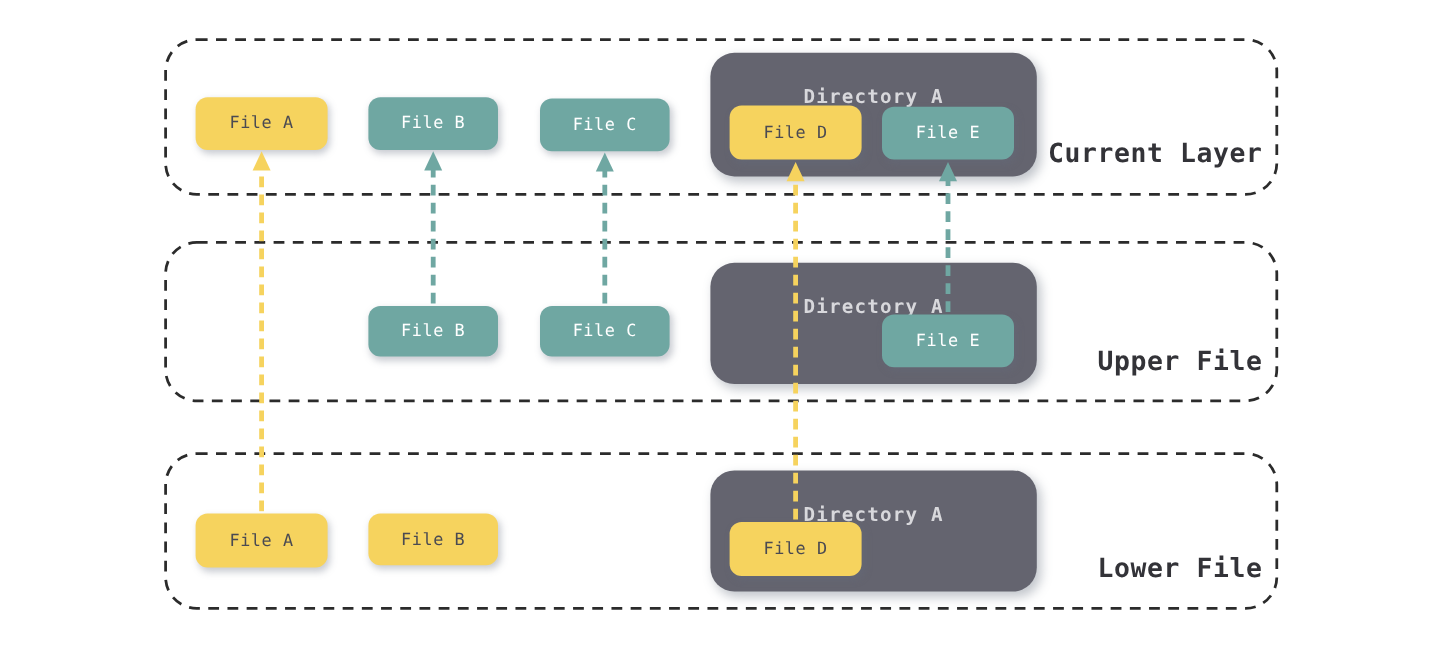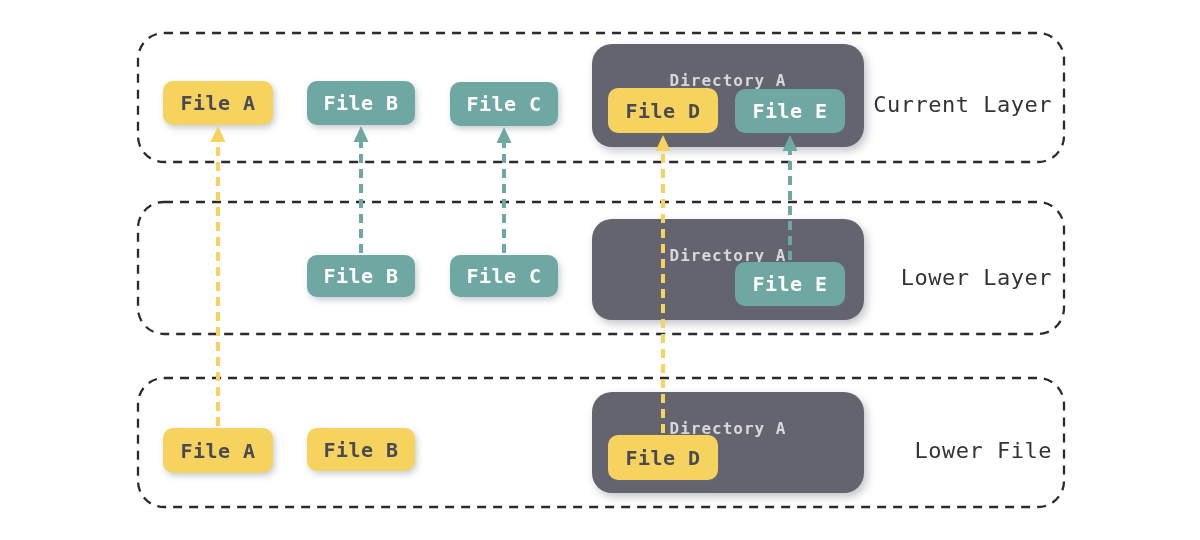--- a/index.html
+++ b/index.html
@@ -10,33 +10,34 @@
     background: #ffffff;
     font-family: "DejaVu Sans Mono", "Liberation Mono", monospace;
     overflow: hidden;
   }
   .layer-label {
     position: absolute;
     right: 148px;
     width: 260px;
     text-align: right;
     font-size: 22px;
-    font-weight: normal;
+    font-weight: bold;
     color: #333338;
     letter-spacing: 0.5px;
     white-space: nowrap;
+    margin-top: 24px;
   }
   .file {
     position: absolute;
     border-radius: 10px;
     display: flex;
     align-items: center;
     justify-content: center;
-    font-size: 20px;
-    font-weight: bold;
+    font-size: 14px;
+    font-weight: normal;
     letter-spacing: 0.5px;
     box-shadow: 2px 3px 6px rgba(100,110,125,0.35);
     white-space: nowrap;
   }
   .dir {
     position: absolute;
     border-radius: 20px;
     box-shadow: 3px 4px 9px rgba(100,110,125,0.40);
   }
   .dir-title {
@@ -79,21 +80,21 @@
   <div class="dir" style="left: 592px; top: 44px; width: 272px; height: 103px; background-color: rgb(100, 100, 111);">
     <div class="dir-title" style="color: rgb(216, 216, 220);">Directory A</div>
     <div class="file" style="left: 16px; top: 44px; width: 110px; height: 45px; background-color: rgb(246, 211, 94);">
       <span style="color: rgb(74, 74, 82);">File D</span>
     </div>
     <div class="file" style="left: 143px; top: 45px; width: 110px; height: 44px; background-color: rgb(111, 167, 162);">
       <span style="color: rgb(255, 255, 255);">File E</span>
     </div>
   </div>
 
-  <div class="layer-label" style="top:265px;">Lower Layer</div>
+  <div class="layer-label" style="top:265px;">Upper File</div>
 
   <div class="file" style="left: 307px; top: 255px; width: 108px; height: 42px; background-color: rgb(111, 167, 162);">
     <span style="color: rgb(255, 255, 255);">File B</span>
   </div>
   <div class="file" style="left: 450px; top: 255px; width: 108px; height: 42px; background-color: rgb(111, 167, 162);">
     <span style="color: rgb(255, 255, 255);">File C</span>
   </div>
 
   <div class="dir" style="left: 592px; top: 219px; width: 272px; height: 101px; background-color: rgb(100, 100, 111);">
     <div class="dir-title" style="color: rgb(216, 216, 220);">Directory A</div>

